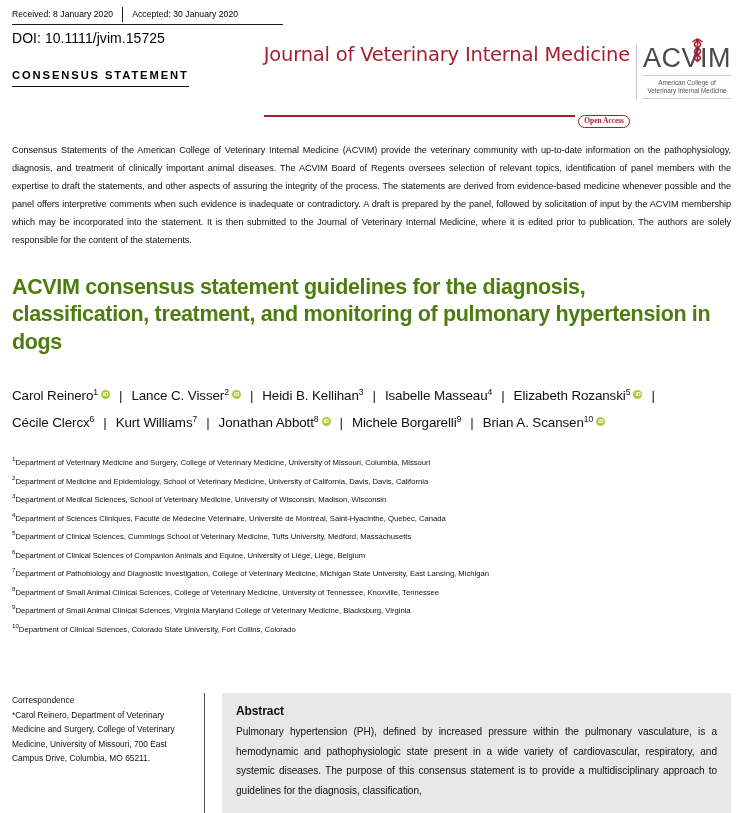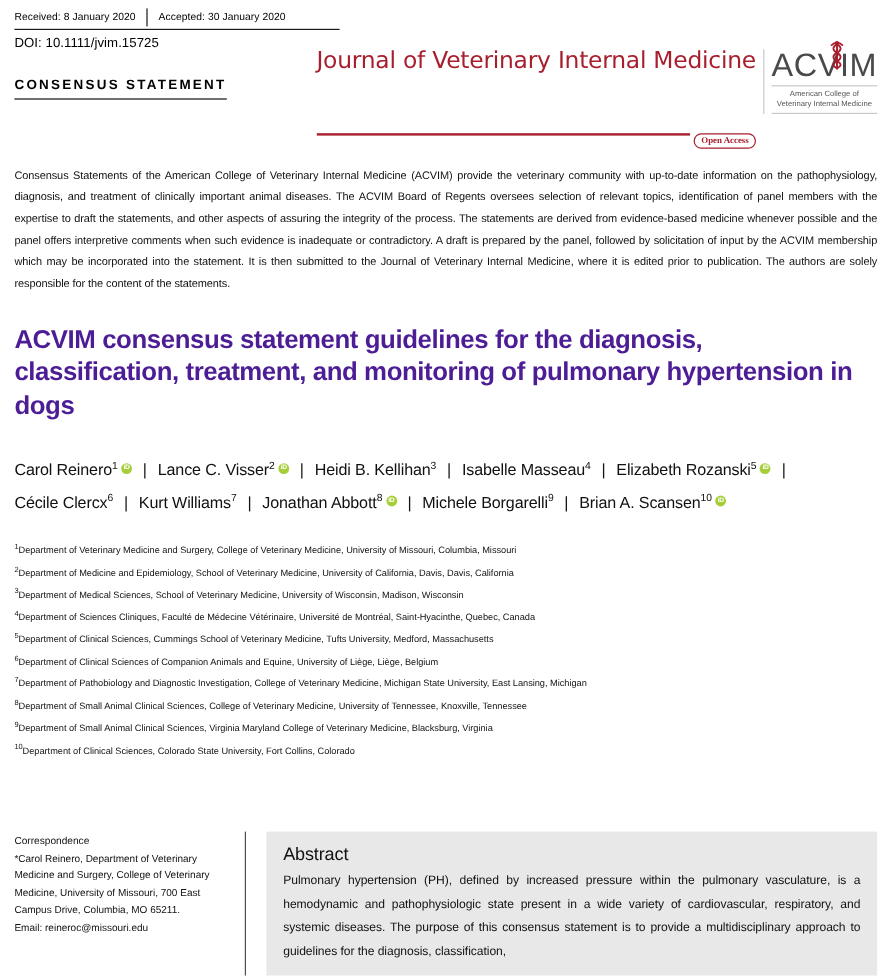--- a/index.html
+++ b/index.html
@@ -38,21 +38,21 @@
     padding-bottom: 2px;
   }
   .dates-sep {
     width: 1.1px;
     align-self: stretch;
     background: #1a1a1a;
     margin: 1px 9px 2px 9px;
   }
 
   .doi {
-    font-size: 11px;
+    font-size: 14px;
     margin-top: 5px;
     letter-spacing: .05px;
   }
 
   
   .head-band {
     position: relative;
     margin-top: 15px;
     height: 58px;
   }
@@ -160,21 +160,21 @@
     color: #111;
   }
 
   
   .article-title {
     margin-top: 24px;
     font-size: 21.5px;
     font-weight: bold;
     line-height: 27.5px;
     letter-spacing: -.35px;
-    color: #4c1d95;
+    color: #4d7c0f;
     max-width: 700px;
   }
 
   
   .authors {
     margin-top: 26px;
     font-size: 13.4px;
     line-height: 27px;
     color: #111;
     letter-spacing: -.1px;
@@ -256,22 +256,22 @@
     flex: 0 0 1px;
     margin-right: 17px;
     height: 126px;
   }
   .abstract-box {
     flex: 1;
     background: #e8e8e8;
     padding: 11px 14px 0 14px;
   }
   .abstract-title {
-    font-weight: normal;
-    font-size: 15px;
+    font-weight: bold;
+    font-size: 12px;
     margin-bottom: 4px;
     color: #111;
     letter-spacing: -.1px;
   }
   .abstract-body {
     font-size: 10.1px;
     line-height: 19.6px;
     text-align: justify;
     color: #111;
     letter-spacing: -.05px;
@@ -337,21 +337,20 @@
       <div class="affil"><sup>7</sup><span>Department of Pathobiology and Diagnostic Investigation, College of Veterinary Medicine, Michigan State University, East Lansing, Michigan</span></div>
       <div class="affil"><sup>8</sup><span>Department of Small Animal Clinical Sciences, College of Veterinary Medicine, University of Tennessee, Knoxville, Tennessee</span></div>
       <div class="affil"><sup>9</sup><span>Department of Small Animal Clinical Sciences, Virginia Maryland College of Veterinary Medicine, Blacksburg, Virginia</span></div>
       <div class="affil"><sup>10</sup><span>Department of Clinical Sciences, Colorado State University, Fort Collins, Colorado</span></div>
     </div>
 
   <div class="bottom">
     <div class="correspondence">
       <div class="corr-title">Correspondence</div>
       <div>*Carol Reinero, Department of Veterinary Medicine and Surgery, College of Veterinary Medicine, University of Missouri, 700 East Campus Drive, Columbia, MO 65211.</div>
-      <div>Email: reineroc@missouri.edu</div>
     </div>
 
     <div class="col-divider"></div>
 
     <div class="abstract-box">
       <div class="abstract-title">Abstract</div>
       <div class="abstract-body">Pulmonary hypertension (PH), defined by increased pressure within the pulmonary vasculature, is a hemodynamic and pathophysiologic state present in a wide variety of cardiovascular, respiratory, and systemic diseases. The purpose of this consensus statement is to provide a multidisciplinary approach to guidelines for the diagnosis, classification,</div>
     </div>
   </div>
 

